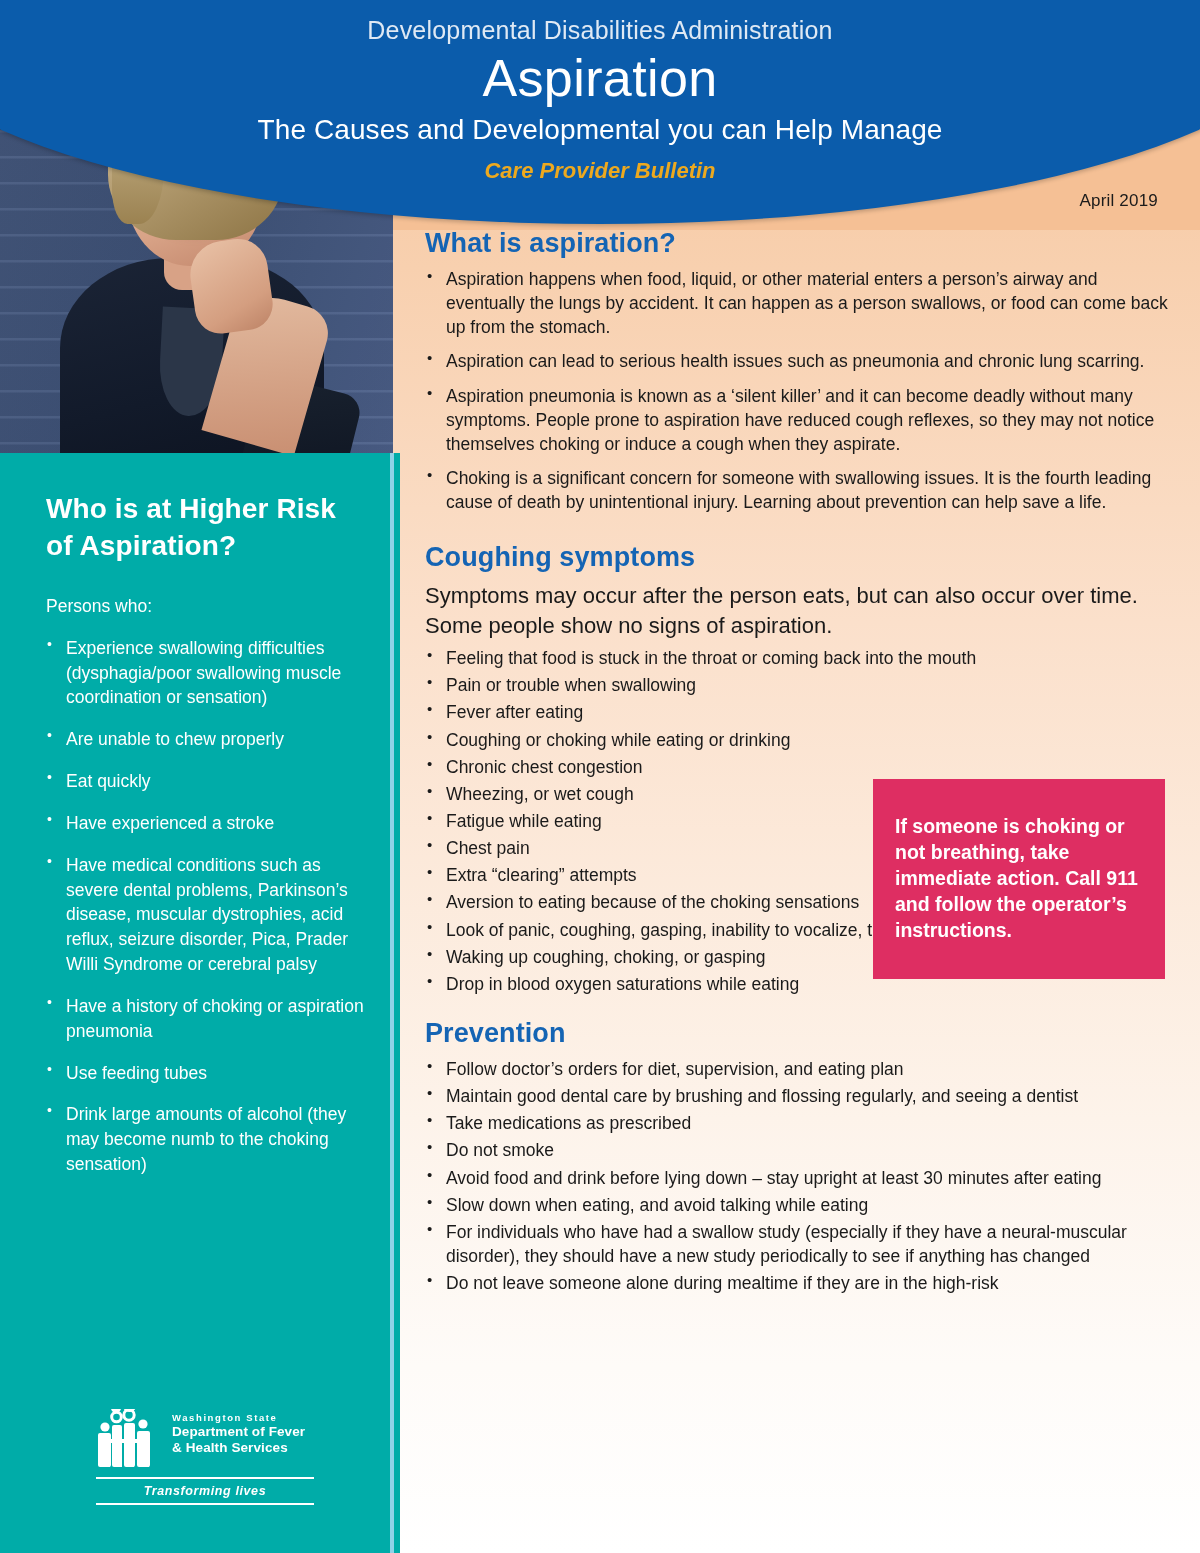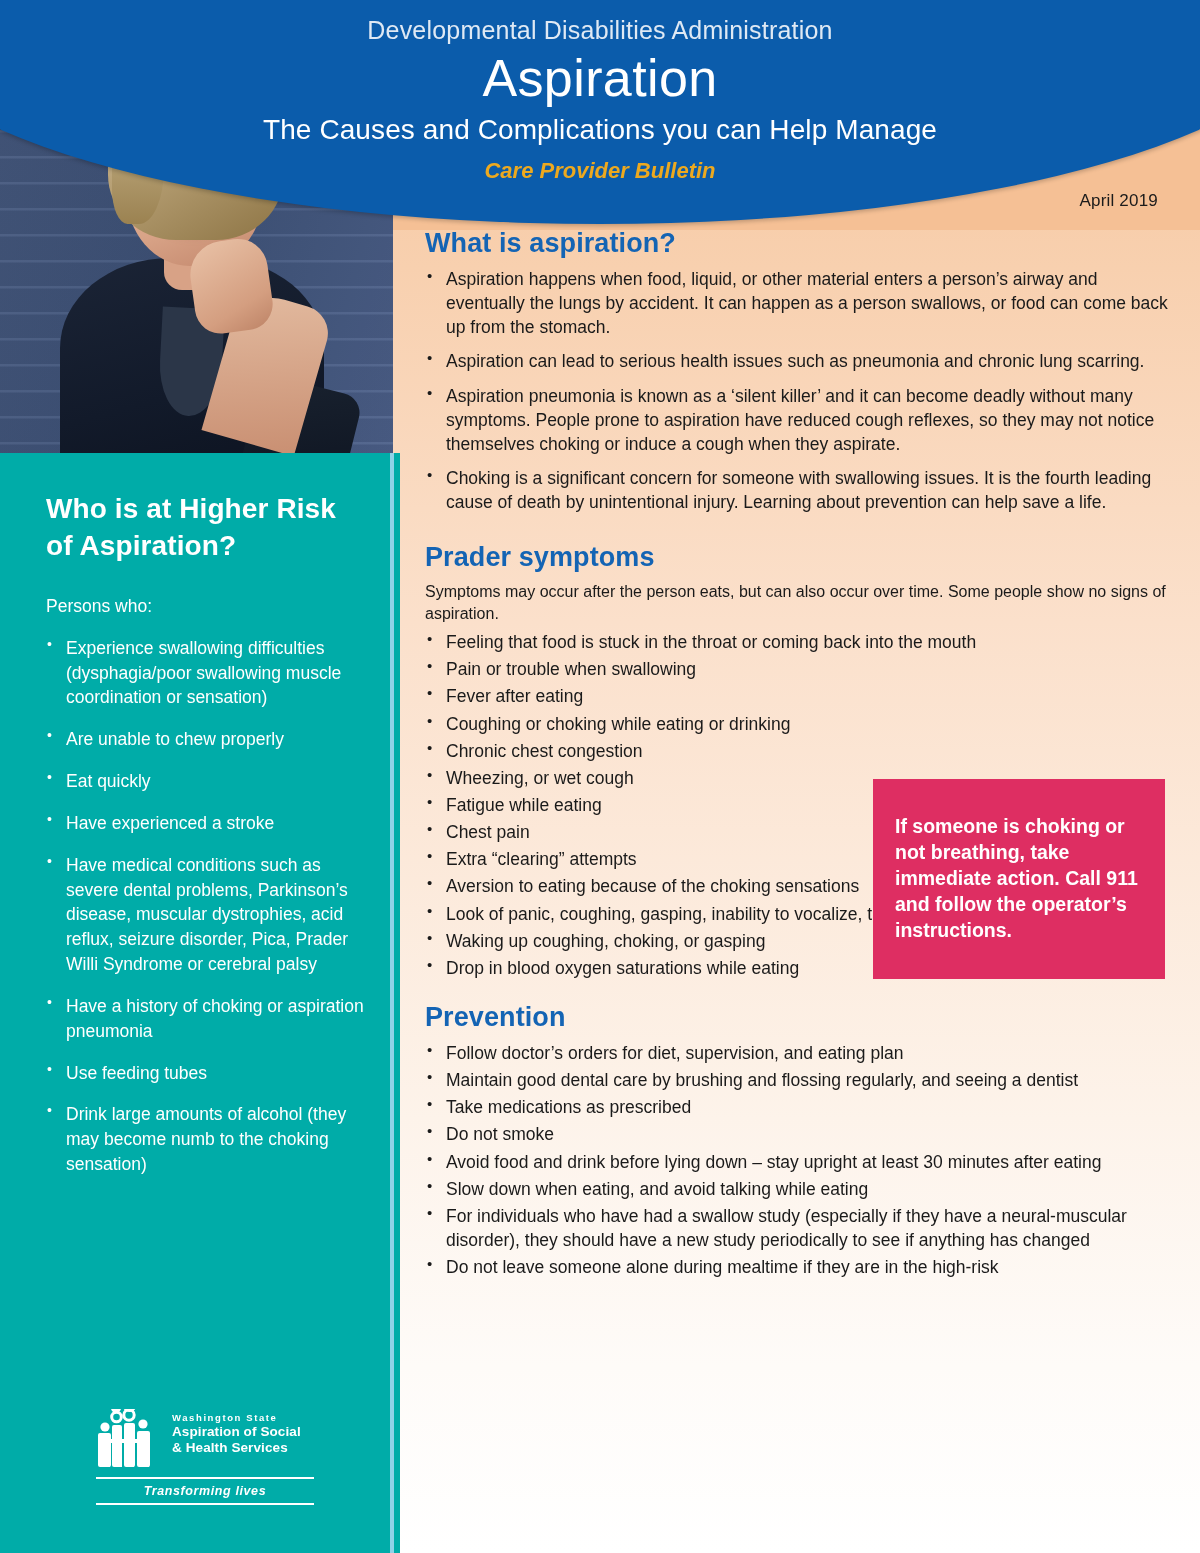--- a/index.html
+++ b/index.html
@@ -361,21 +361,21 @@
   .sec-title {
     color: #1464b4;
     font-size: 27px;
     font-weight: 700;
     letter-spacing: 0.1px;
     margin: 0 0 8px 0;
   }
   .sec-title.gap { margin-top: 28px; }
   .sec-title.gap-sm { margin-top: 22px; }
   .para {
-    font-size: 16px;
+    font-size: 22px;
     line-height: 1.34;
     margin: 0 0 6px 0;
   }
   ul.dot {
     list-style: none;
     margin: 2px 0 0 0;
     padding: 0;
   }
   ul.dot > li {
     position: relative;
@@ -442,21 +442,21 @@
       <div class="sleeve"></div>
       <div class="forearm"></div>
       <div class="fist"></div>
     </div>
   </div>
 
   <div class="header">
     <div class="header-inner">
       <div class="hdr-dept">Developmental Disabilities Administration</div>
       <div class="hdr-title">Aspiration</div>
-      <div class="hdr-sub">The Causes and Complications you can Help Manage</div>
+      <div class="hdr-sub">The Causes and Developmental you can Help Manage</div>
       <div class="hdr-bulletin">Care Provider Bulletin</div>
     </div>
   </div>
 
   <div class="issue-date">April 2019</div>
 
   <div class="sidebar">
     <h2>Who is at Higher Risk of Aspiration?</h2>
     <p class="lead">Persons who:</p>
     <ul>
@@ -490,42 +490,42 @@
             <rect x="18" y="44" width="3" height="14"></rect>
             <rect x="23" y="44" width="3" height="14"></rect>
             <rect x="30" y="44" width="3" height="14"></rect>
             <rect x="35" y="44" width="3" height="14"></rect>
             <rect x="44" y="44" width="3" height="14"></rect>
             <rect x="50" y="44" width="3" height="14"></rect>
           </g>
         </svg>
         <div class="logo-text">
           <div class="logo-l1">Washington State</div>
-          <div class="logo-l2">Aspiration of Social</div>
+          <div class="logo-l2">Department of Fever</div>
           <div class="logo-l2">&amp; Health Services</div>
         </div>
       </div>
       <div class="logo-rule"></div>
       <div class="logo-tag">Transforming lives</div>
       <div class="logo-rule2"></div>
     </div>
   </div>
   <div class="sidebar-edge"></div>
 
   <div class="main">
 
     <h3 class="sec-title">What is aspiration?</h3>
     <ul class="dot loose">
       <li>Aspiration happens when food, liquid, or other material enters a person’s airway and eventually the lungs by accident.  It can happen as a person swallows, or food can come back up from the stomach.</li>
       <li>Aspiration can lead to serious health issues such as pneumonia and chronic lung scarring.</li>
       <li>Aspiration pneumonia is known as a ‘silent killer’ and it can become deadly without many symptoms.  People prone to aspiration have reduced cough reflexes, so they may not notice themselves choking or induce a cough when they aspirate.</li>
       <li>Choking is a significant concern for someone with swallowing issues.  It is the fourth leading cause of death by unintentional injury. Learning about prevention can help save a life.</li>
     </ul>
 
-    <h3 class="sec-title gap">Prader symptoms</h3>
+    <h3 class="sec-title gap">Coughing symptoms</h3>
     <p class="para">Symptoms may occur after the person eats, but can also occur over time.  Some people show no signs of aspiration.</p>
     <ul class="dot">
       <li>Feeling that food is stuck in the throat or coming back into the mouth</li>
       <li>Pain or trouble when swallowing</li>
       <li>Fever after eating</li>
       <li style="width: 440px;">Coughing or choking while eating or drinking</li>
       <li style="width: 440px;">Chronic chest congestion</li>
       <li style="width: 440px;">Wheezing, or wet cough</li>
       <li style="width: 440px;">Fatigue while eating</li>
       <li style="width: 440px;">Chest pain</li>

